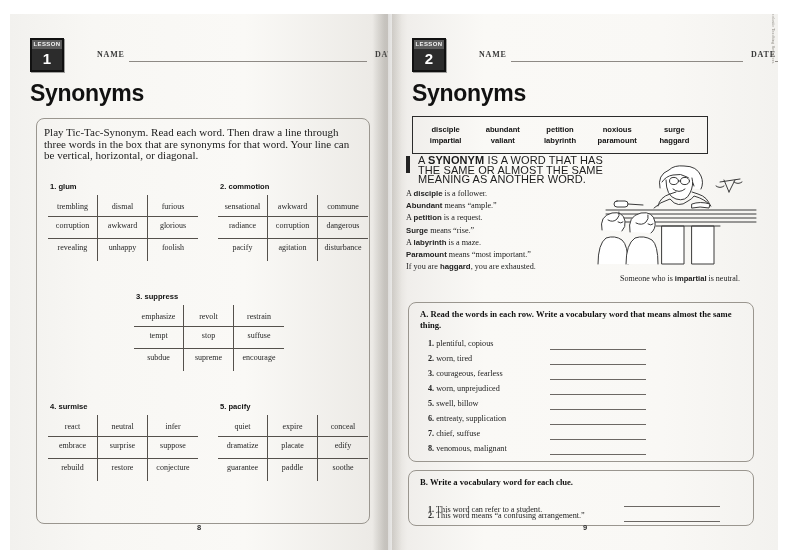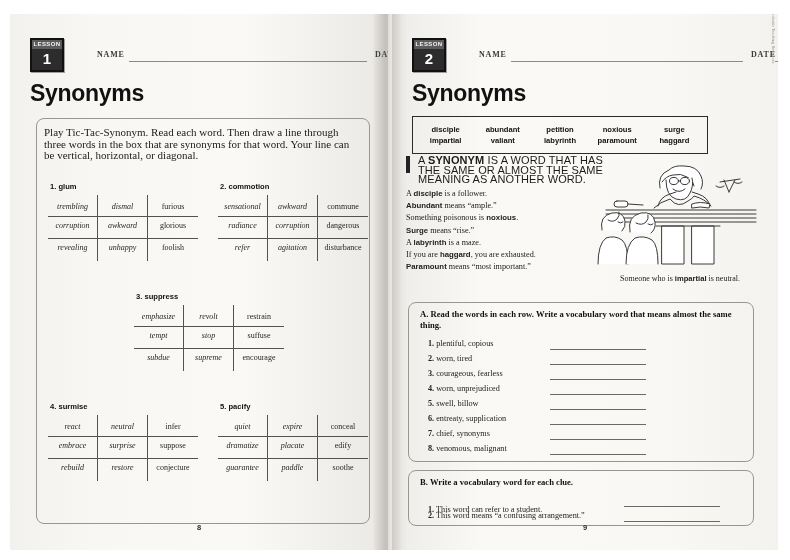--- a/index.html
+++ b/index.html
@@ -179,21 +179,20 @@
     text-align: center;
     color: #262626;
     line-height: 10px;
     padding: 4px 1px 4px;
     position: relative;
   }
   
   .grid .cell:nth-child(3n+1),
   .grid .cell:nth-child(3n+2) {
     border-right: 1px solid #55514c;
-    font-style: italic;
   }
   .grid .cell:nth-child(-n+6) {
     border-bottom: 1px solid #55514c;
   }
   
   .grid .cell:nth-child(1),
   .grid .cell:nth-child(2),
   .grid .cell:nth-child(3) { padding-top: 7px; }
 
   
@@ -355,21 +354,21 @@
 
       <div class="ttt" style="left:208px; top:168px; width:150px;">
         <div class="cap">2. commotion</div>
         <div class="grid">
           <div class="cell">sensational</div>
           <div class="cell">awkward</div>
           <div class="cell">commune</div>
           <div class="cell">radiance</div>
           <div class="cell">corruption</div>
           <div class="cell">dangerous</div>
-          <div class="cell">refer</div>
+          <div class="cell">pacify</div>
           <div class="cell">agitation</div>
           <div class="cell">disturbance</div>
         </div>
       </div>
 
       <div class="ttt" style="left:124px; top:278px; width:150px;">
         <div class="cap">3. suppress</div>
         <div class="grid">
           <div class="cell">emphasize</div>
           <div class="cell">revolt</div>
@@ -453,25 +452,25 @@
       </div>
 
       <div style="position:absolute; left:14px; top:142px; width:215px;">
         <span class="synbar"></span>
         <span class="def-intro"><span>A </span><b>SYNONYM</b><span> IS A WORD THAT HAS THE SAME OR ALMOST THE SAME MEANING AS ANOTHER WORD.</span></span>
       </div>
 
       <div class="deflist" style="left:14px; top:174px;">
         <div><span>A </span><b>disciple</b><span> is a follower.</span></div>
         <div><span></span><b>Abundant</b><span> means “ample.”</span></div>
-        <div><span>Something poisonous is </span><b>noxious</b><span>.</span></div>
+        <div><span>A </span><b>petition</b><span> is a request.</span></div>
         <div><span></span><b>Surge</b><span> means “rise.”</span></div>
         <div><span>A </span><b>labyrinth</b><span> is a maze.</span></div>
+        <div><span></span><b>Paramount</b><span> means “most important.”</span></div>
         <div><span>If you are </span><b>haggard</b><span>, you are exhausted.</span></div>
-        <div><span></span><b>Paramount</b><span> means “most important.”</span></div>
       </div>
 
       <div class="illus" style="left:204px; top:146px; width:170px; height:112px;">
         <svg width="170" height="112" viewBox="0 0 170 112">
           <g fill="none" stroke="#3a3a3a" stroke-width="1" stroke-linecap="round" stroke-linejoin="round">
 
             <path d="M64 28 q-3 -13 9 -18 q5 -5 15 -4 q13 0 17 10 q3 7 0 13" fill="#fff"></path>
             <path d="M66 22 q4 -6 11 -7 q8 -2 14 2 q6 3 7 9"></path>
 
             <path d="M70 20 q0 16 10 19 q10 3 14 -6 q4 -8 2 -15" fill="#fff"></path>
@@ -531,21 +530,21 @@
 
       <div class="ex-item" style="left:36px; top:370px;"><span class="n">4.</span> <span>worn, unprejudiced</span></div>
       <div class="answer-line" style="left:158px; top:380px; width:96px;"></div>
 
       <div class="ex-item" style="left:36px; top:385px;"><span class="n">5.</span> <span>swell, billow</span></div>
       <div class="answer-line" style="left:158px; top:395px; width:96px;"></div>
 
       <div class="ex-item" style="left:36px; top:400px;"><span class="n">6.</span> <span>entreaty, supplication</span></div>
       <div class="answer-line" style="left:158px; top:410px; width:96px;"></div>
 
-      <div class="ex-item" style="left:36px; top:415px;"><span class="n">7.</span> <span>chief, synonyms</span></div>
+      <div class="ex-item" style="left:36px; top:415px;"><span class="n">7.</span> <span>chief, suffuse</span></div>
       <div class="answer-line" style="left:158px; top:425px; width:96px;"></div>
 
       <div class="ex-item" style="left:36px; top:430px;"><span class="n">8.</span> <span>venomous, malignant</span></div>
       <div class="answer-line" style="left:158px; top:440px; width:96px;"></div>
 
       <div class="box" style="left:16px; top:456px; width:346px; height:56px;"></div>
 
       <div class="ex-head" style="left:28px; top:463px; width:322px;"><span class="lt">B.</span> <span>Write a vocabulary word for each clue.</span></div>
 
       <div class="ex-item" style="left:36px; top:482px;margin-top:9px;"><span class="n">1.</span> <span>This word can refer to a student.</span></div>

